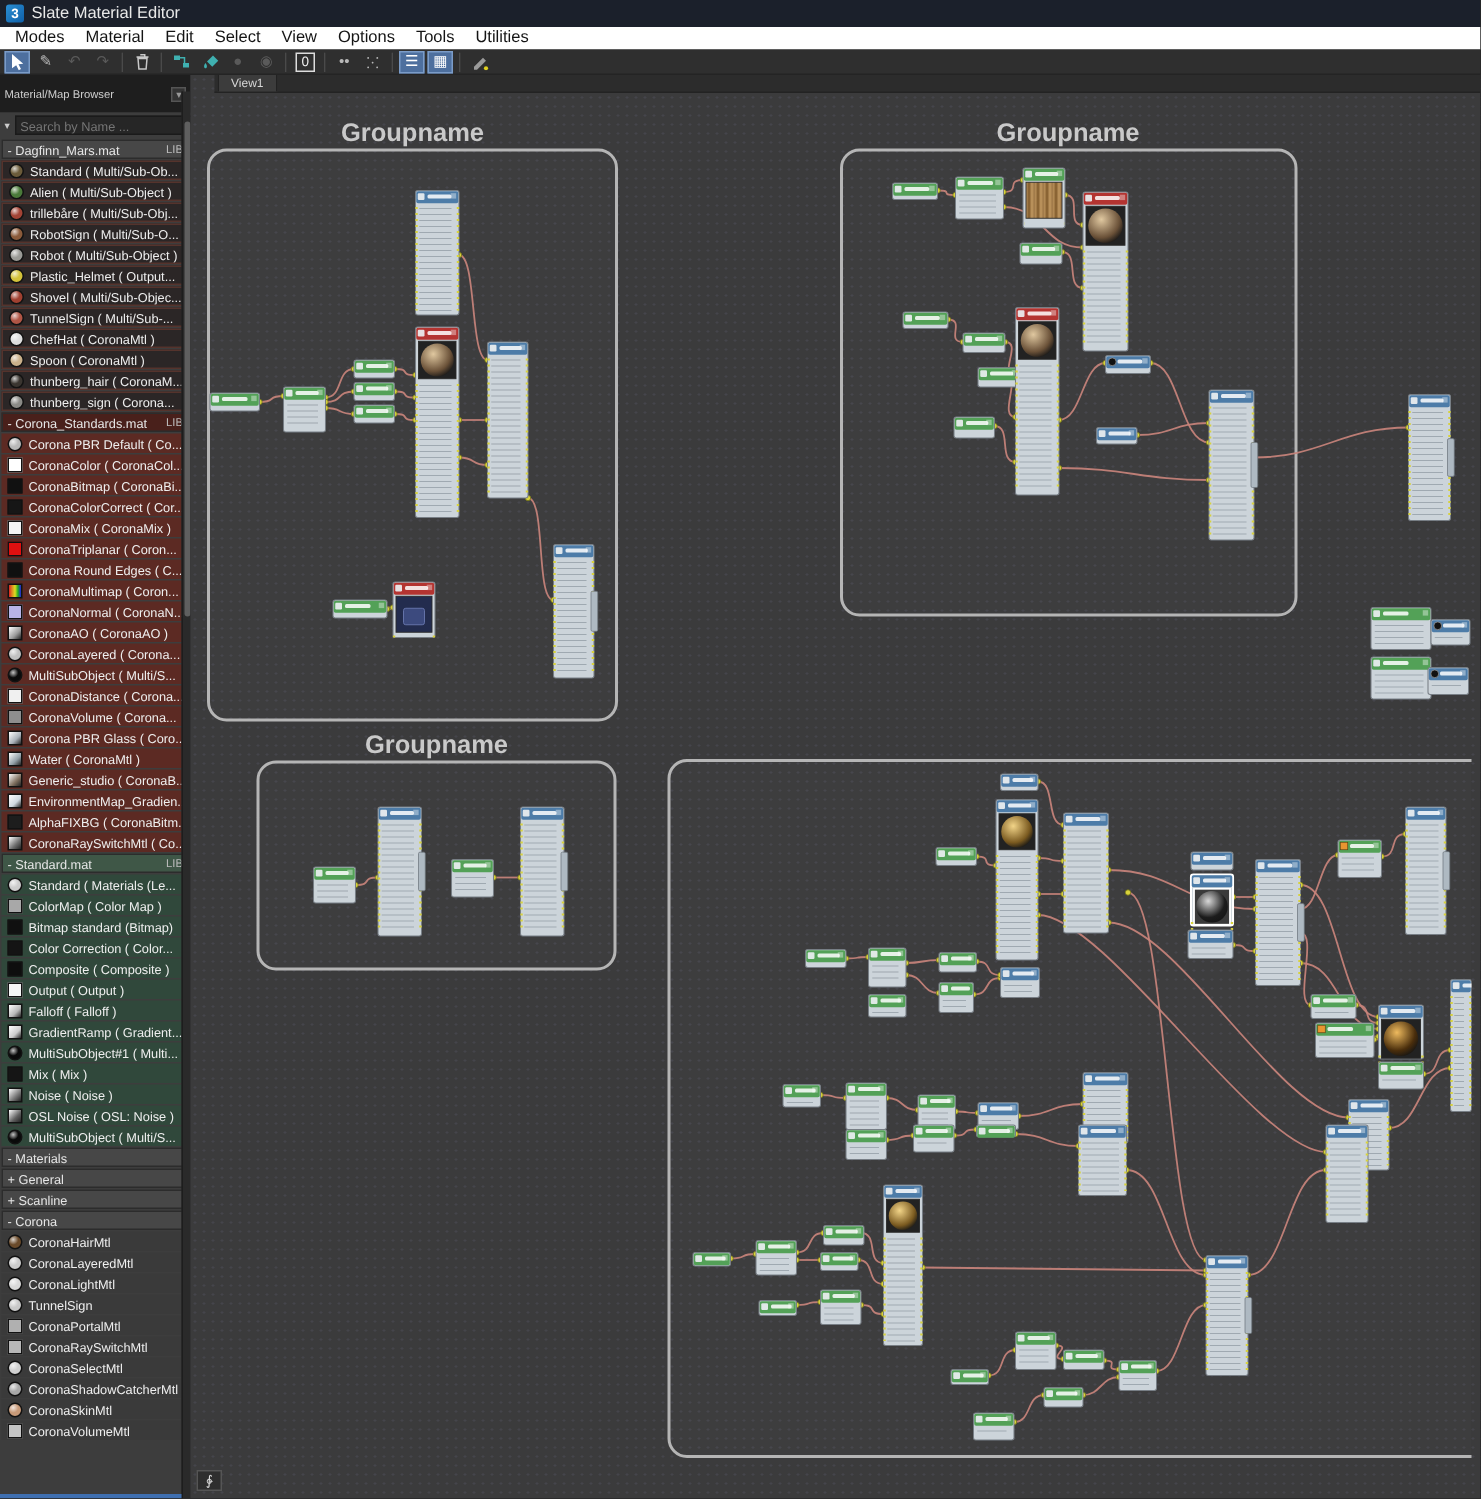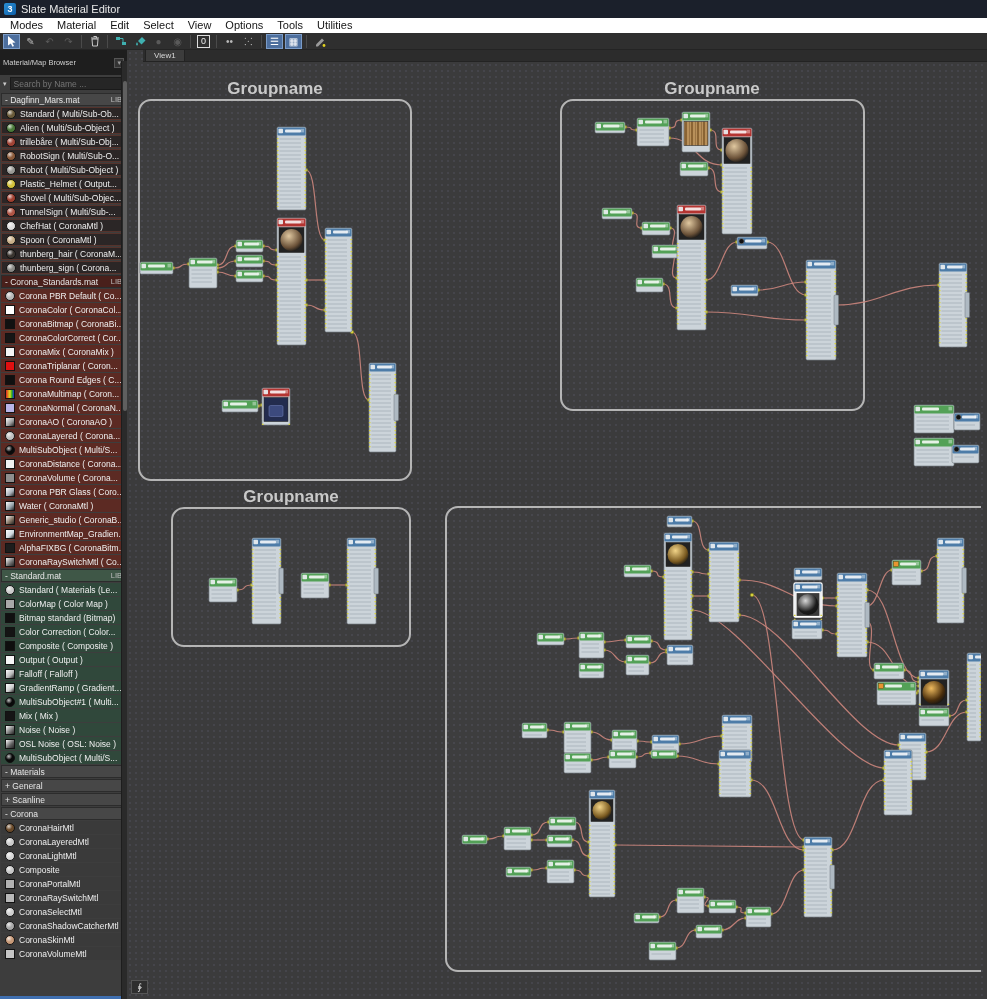--- a/index.html
+++ b/index.html
@@ -357,21 +357,21 @@
           <div class="litem t-gray">
             <span class="thumb" style="background: radial-gradient(circle at 35% 30%, rgba(255, 255, 255, 0.75), rgba(255, 255, 255, 0) 45%), rgb(204, 204, 204); border-radius: 50%;"></span>
             <span>CoronaLayeredMtl</span>
           </div>
           <div class="litem t-gray">
             <span class="thumb" style="background: radial-gradient(circle at 35% 30%, rgba(255, 255, 255, 0.75), rgba(255, 255, 255, 0) 45%), rgb(216, 216, 216); border-radius: 50%;"></span>
             <span>CoronaLightMtl</span>
           </div>
           <div class="litem t-gray">
             <span class="thumb" style="background: radial-gradient(circle at 35% 30%, rgba(255, 255, 255, 0.75), rgba(255, 255, 255, 0) 45%), rgb(200, 200, 200); border-radius: 50%;"></span>
-            <span>Composite</span>
+            <span>TunnelSign</span>
           </div>
           <div class="litem t-gray">
             <span class="thumb" style="background: rgb(176, 176, 176);"></span>
             <span>CoronaPortalMtl</span>
           </div>
           <div class="litem t-gray">
             <span class="thumb" style="background: rgb(184, 184, 184);"></span>
             <span>CoronaRaySwitchMtl</span>
           </div>
           <div class="litem t-gray">

